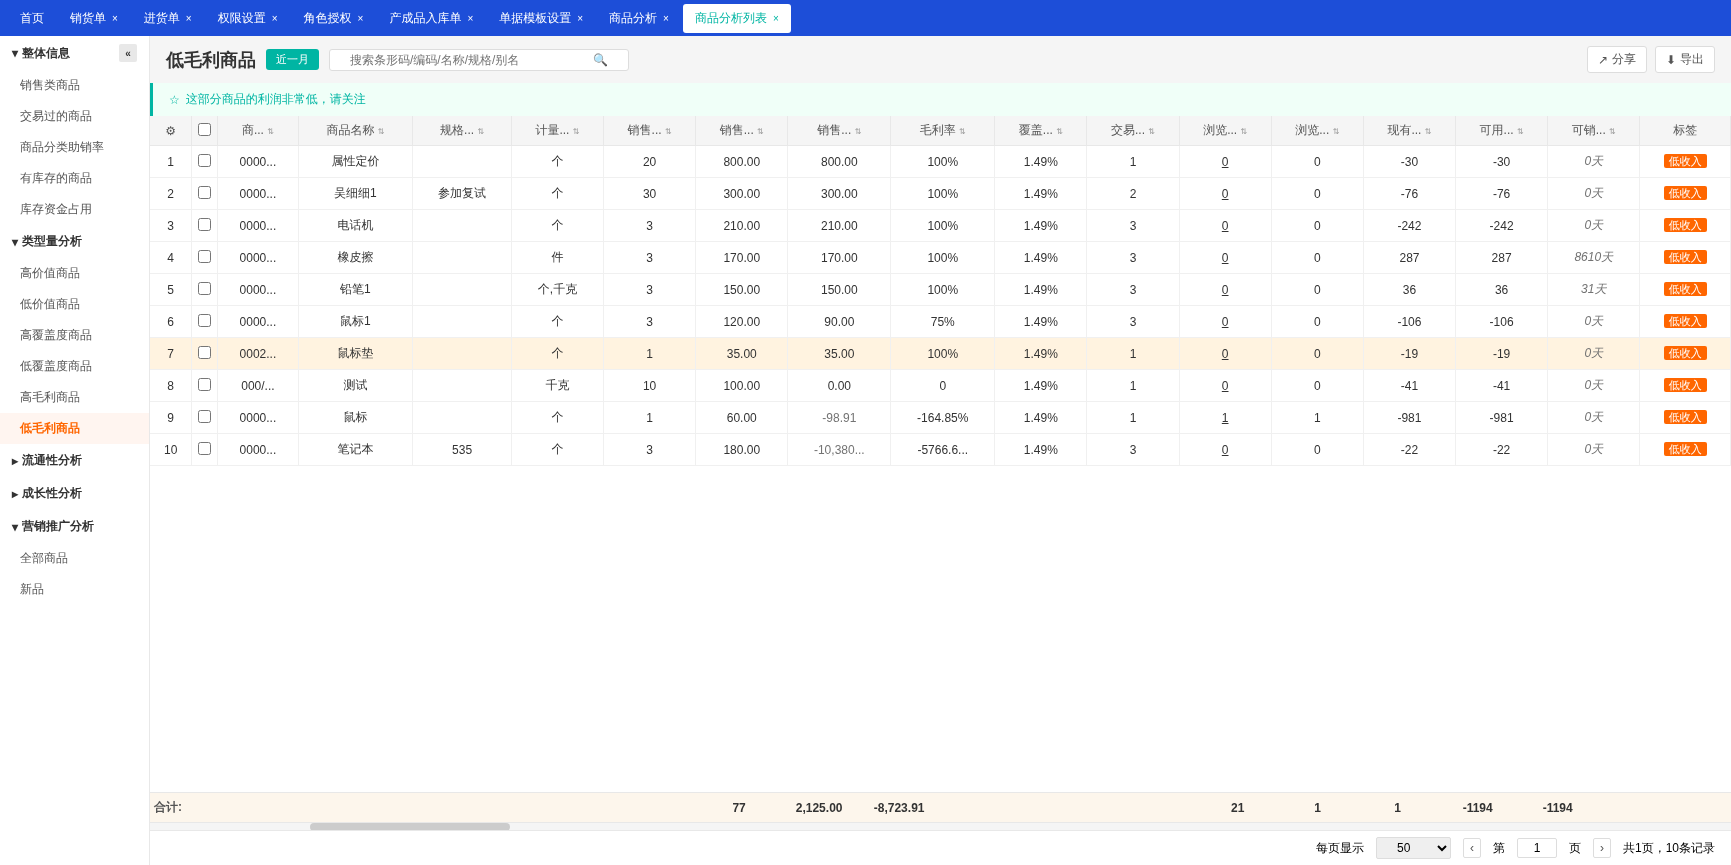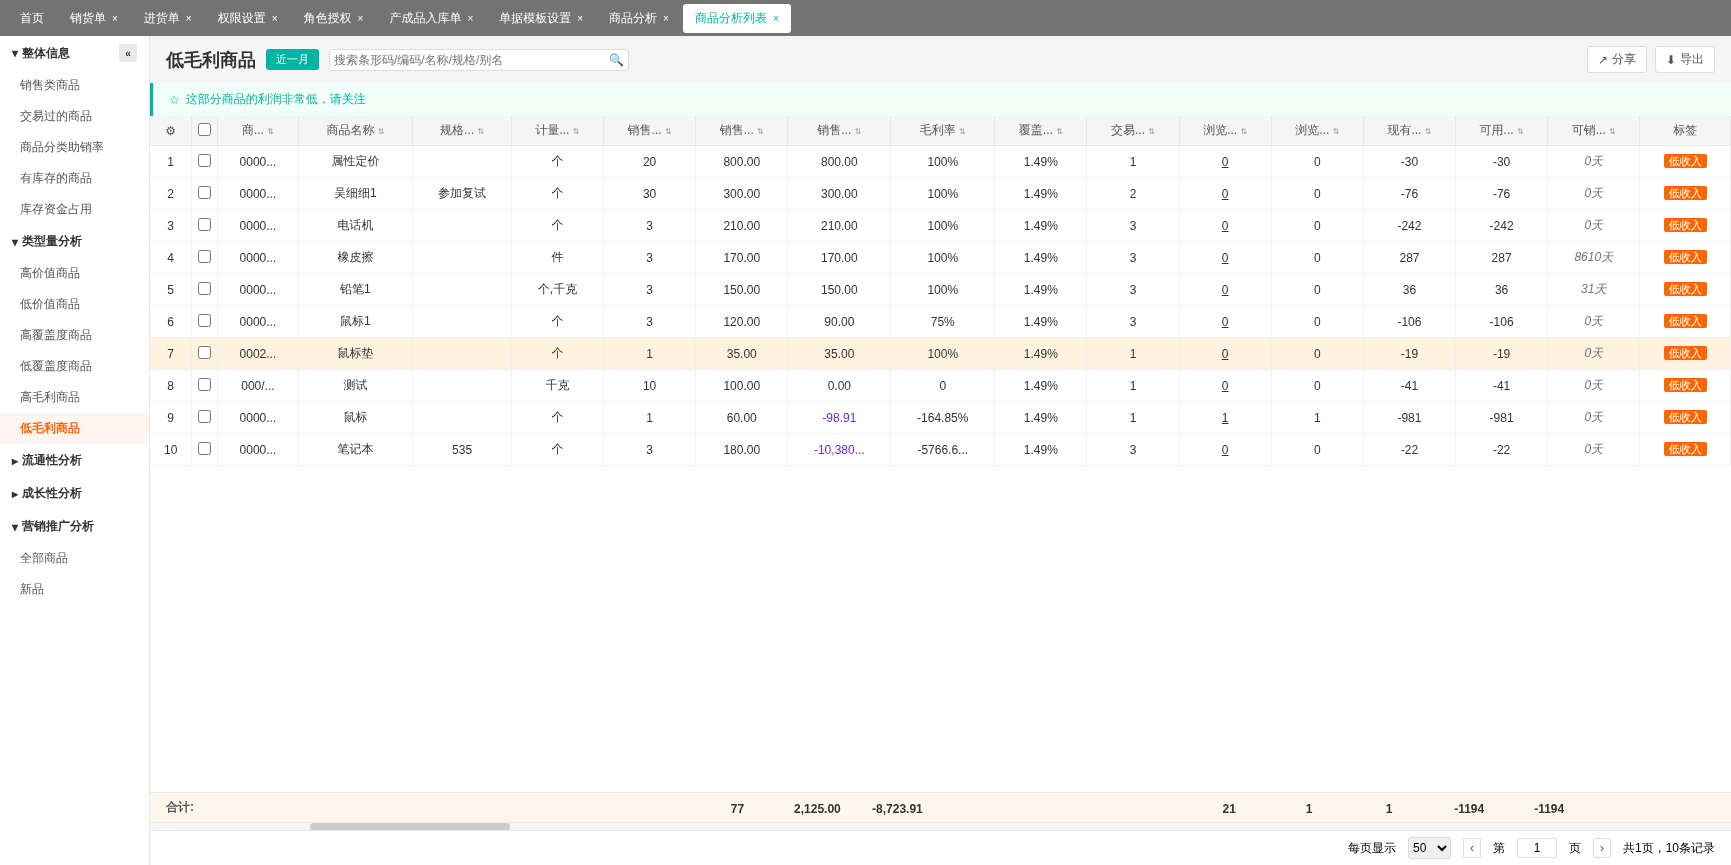--- a/index.html
+++ b/index.html
@@ -1,20 +1,20 @@
 <!DOCTYPE html>
 <html><head>
   <meta charset="utf-8">
   <style>
     * { box-sizing: border-box; margin: 0; padding: 0; font-family: 'Microsoft YaHei', Arial, sans-serif; font-size: 12px; }
     body { background: #f5f5f5; overflow: hidden; }
     
     
     .top-nav {
-      background: #737373;
+      background: #1d4ed8;
       display: flex;
       align-items: center;
       height: 36px;
       padding: 0 8px;
       gap: 2px;
     }
     .nav-item {
       color: #fff;
       padding: 6px 12px;
       cursor: pointer;
@@ -96,21 +96,21 @@
       cursor: pointer;
       font-size: 11px;
     }
     .search-box {
       flex: 1;
       display: flex;
       align-items: center;
       border: 1px solid #ddd;
       background: #fff;
       border-radius: 3px;
-      padding: 3px 4px;
+      padding: 3px 20px;
       max-width: 300px;
       gap: 26px;
     }
     .search-box input {
       border: none; outline: none; flex: 1; font-size: 12px; color: #999;
     }
     .header-actions {
       display: flex;
       gap: 8px;
       margin-left: auto;
@@ -176,46 +176,46 @@
     .tag-low-income {
       background: #ff6600;
       color: #fff;
       padding: 1px 5px;
       border-radius: 2px;
       font-size: 11px;
     }
     
     .underline-link { text-decoration: underline; cursor: pointer; color: #333; }
     
-    .text-red { color: #6d28d9; }
+    .text-red { color: #737373; }
     .text-orange { color: #737373; font-style: italic; }
     
     
     .table-footer {
       background: #fdf6ec;
       border-top: 1px solid #e8e8e8;
       display: flex;
-      align-items: flex-end;
-      padding: 6px 16px;
+      align-items: center;
+      padding: 6px 4px;
     }
     .footer-label { color: #555; font-weight: bold; }
     .footer-cell { min-width: 80px; text-align: center; color: #333; font-weight: bold; }
     
     
     .pagination-bar {
       display: flex;
       align-items: center;
       justify-content: flex-end;
       padding: 6px 16px;
       background: #fff;
       border-top: 1px solid #e8e8e8;
       gap: 12px;
     }
     .pagination-bar select {
-      border: 1px solid #ddd; padding: 2px 0; border-radius: 2px;
+      border: 1px solid #ddd; padding: 2px 16px; border-radius: 2px;
     }
     .page-btn {
       border: 1px solid #ddd; background: #fff; padding: 2px 6px;
       cursor: pointer; border-radius: 2px; color: #555;
     }
     .page-input {
       border: 1px solid #ddd; width: 40px; text-align: center;
       padding: 2px 4px; border-radius: 2px;
     }
     

